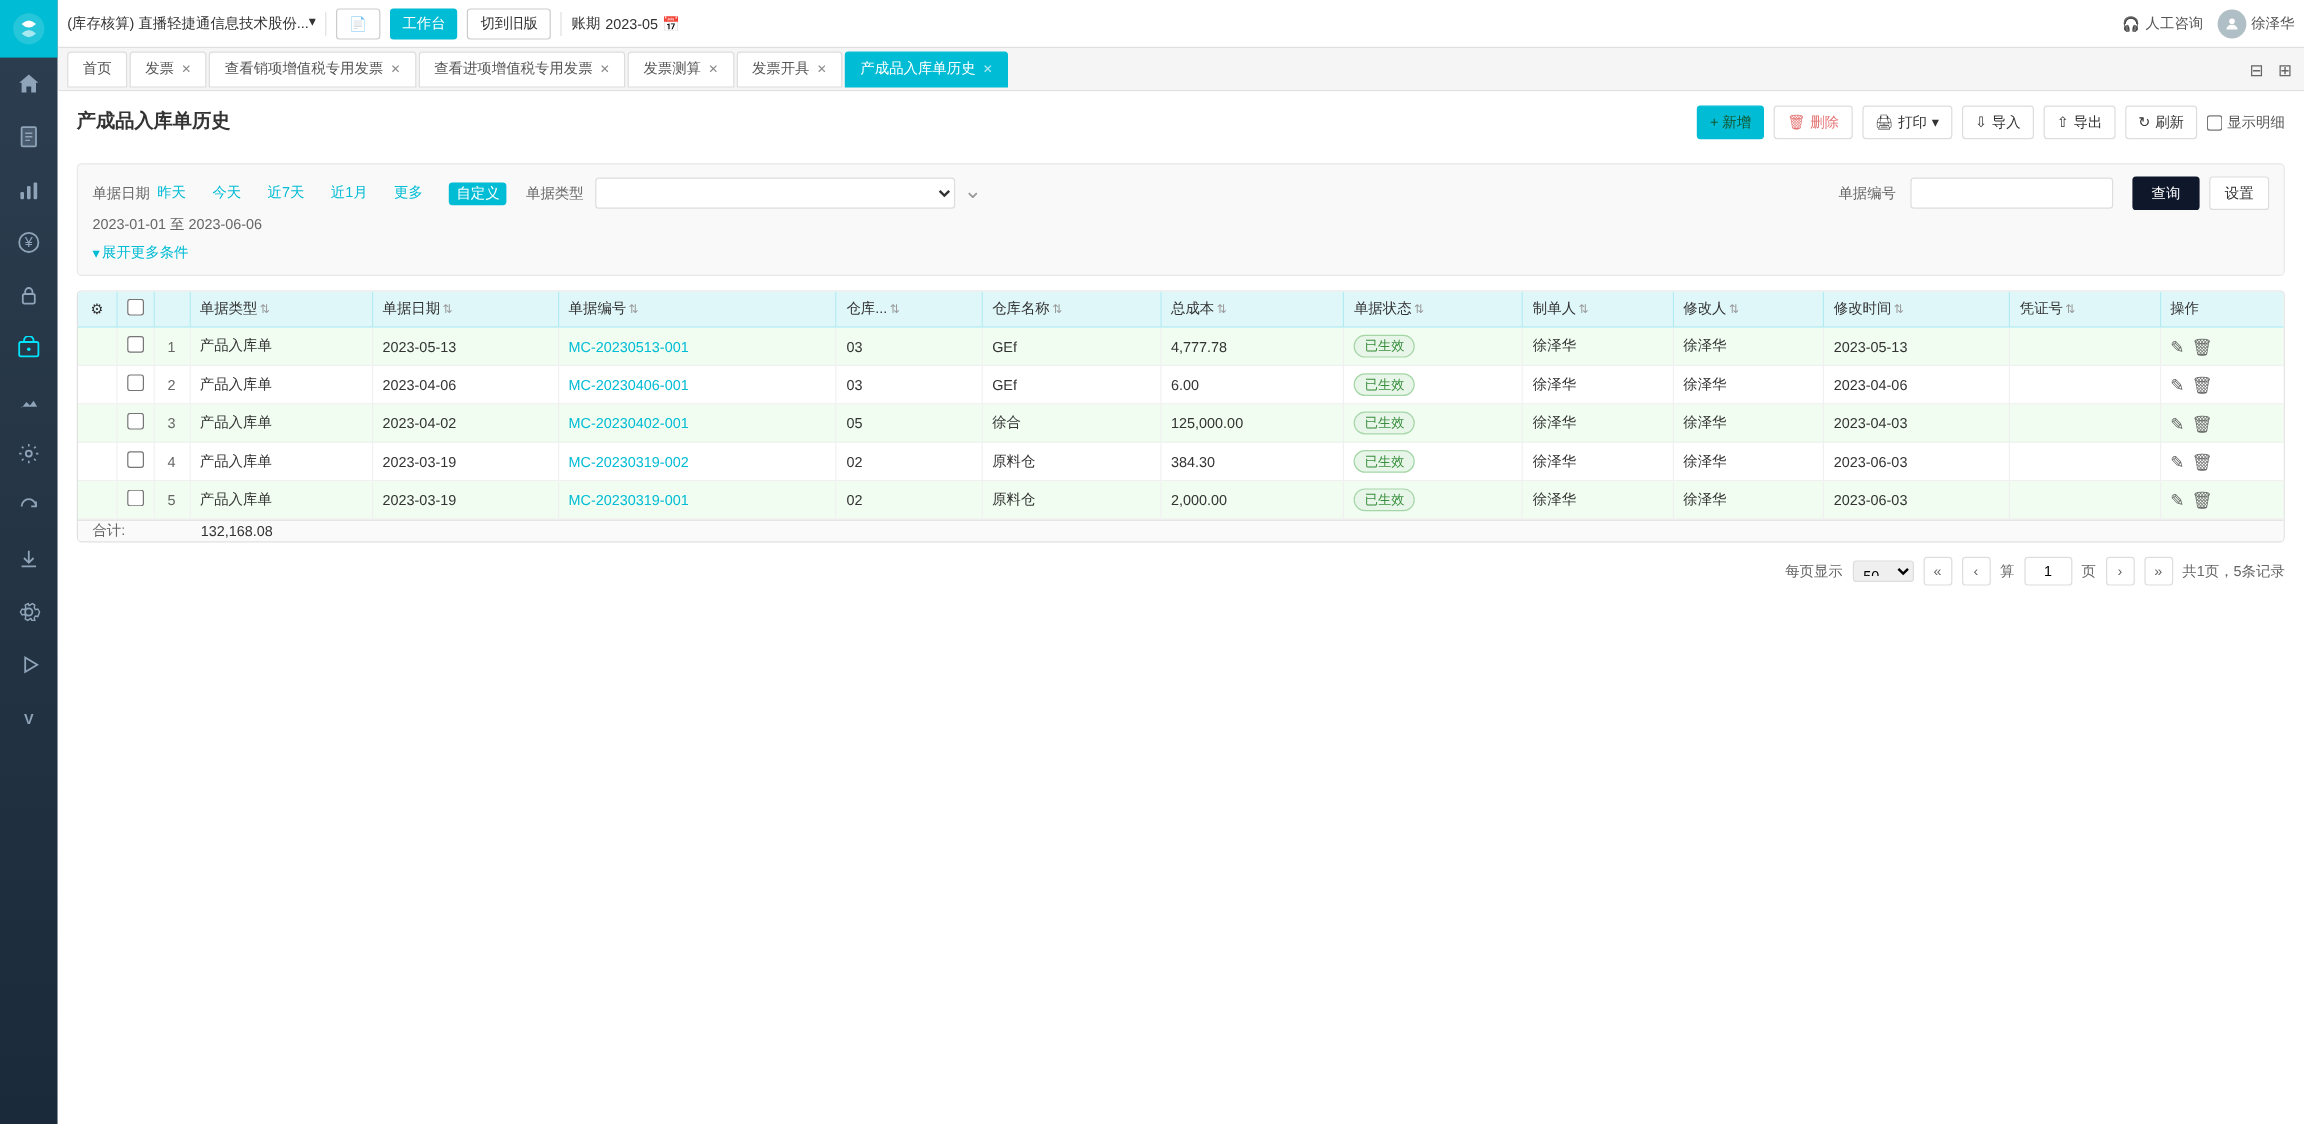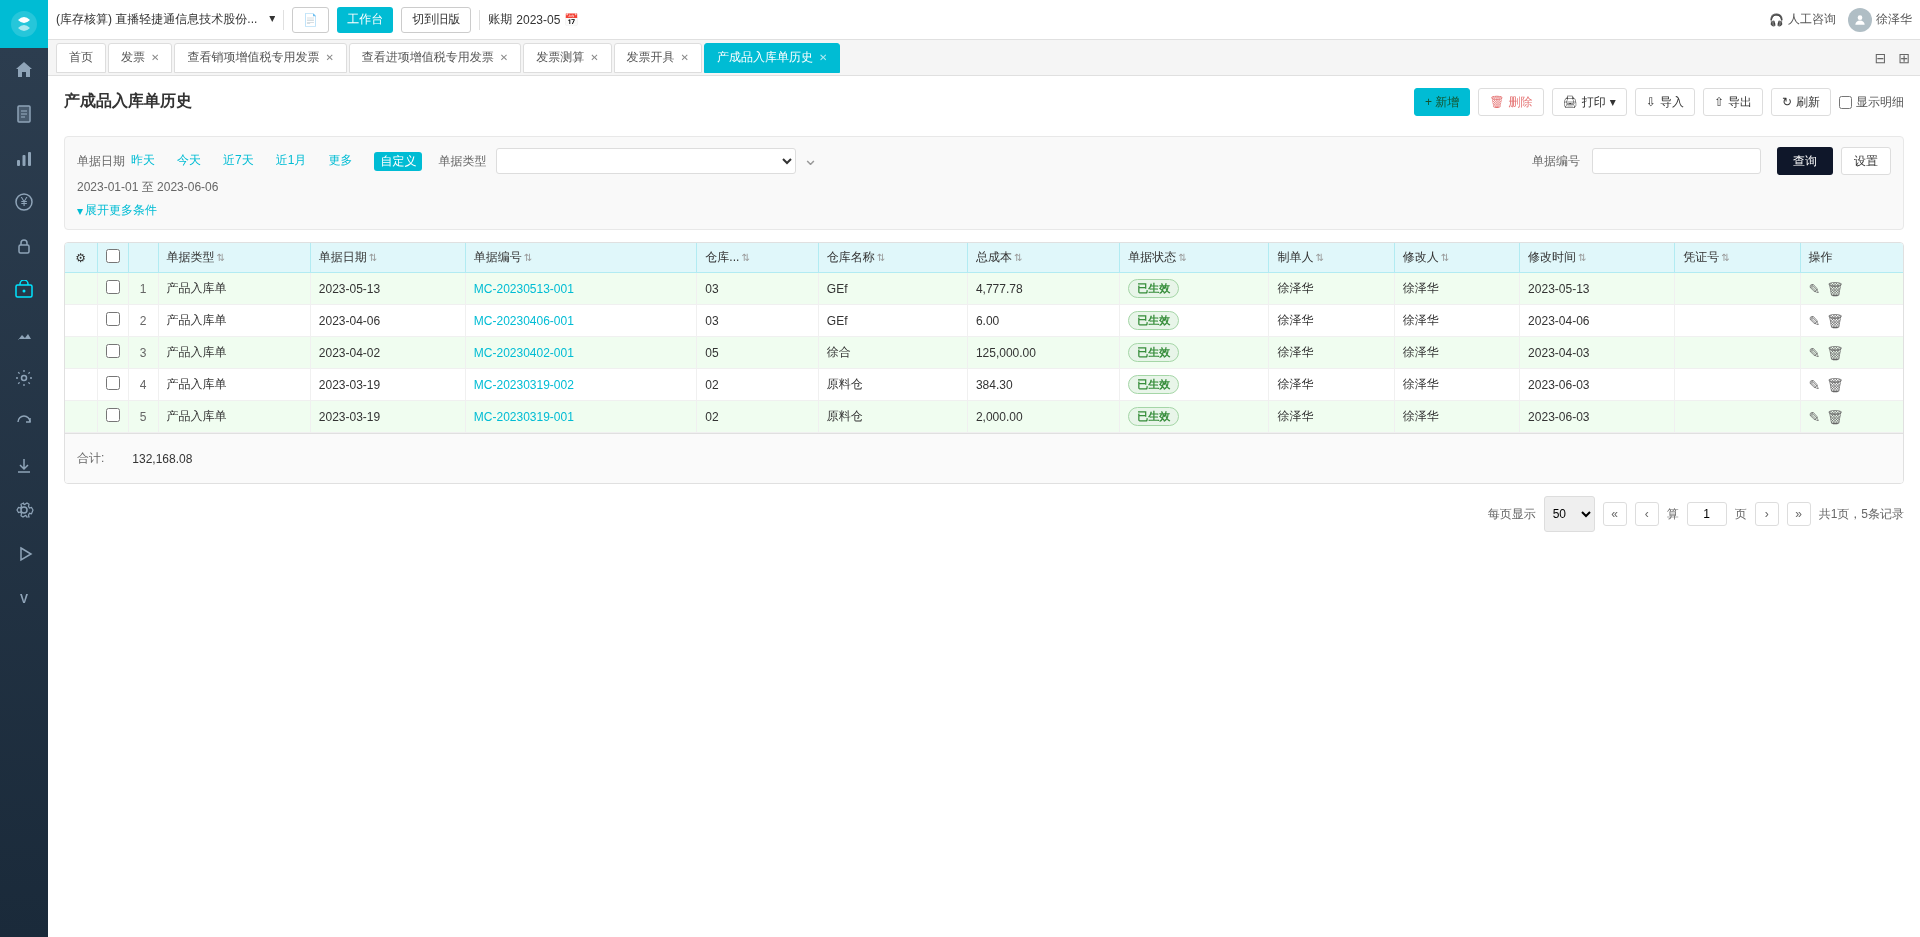--- a/index.html
+++ b/index.html
@@ -11,21 +11,21 @@
     .sidebar-logo svg { width: 28px; height: 28px; }
     .sidebar-item { width: 48px; height: 44px; display: flex; align-items: center; justify-content: center; cursor: pointer; color: #8fa4b8; transition: color 0.2s; }
     .sidebar-item:hover, .sidebar-item.active { color: #00e5ff; }
     .sidebar-item svg { width: 20px; height: 20px; }
 
     
     .main { flex: 1; display: flex; flex-direction: column; overflow: hidden; }
 
     
     .topbar { height: 40px; background: #fff; border-bottom: 1px solid #e0e0e0; display: flex; align-items: center; padding: 0 8px; gap: 8px; flex-shrink: 0; }
-    .topbar-company { display: flex; align-items: flex-start; gap: 12px; font-size: 12px; color: #333; cursor: pointer; max-width: 220px; }
+    .topbar-company { display: flex; align-items: flex-start; gap: 0; font-size: 12px; color: #333; cursor: pointer; max-width: 220px; }
     .topbar-company span { overflow: hidden; text-overflow: ellipsis; white-space: nowrap; }
     .topbar-divider { width: 1px; height: 20px; background: #e0e0e0; }
     .topbar-btn { height: 26px; padding: 0 10px; border: none; border-radius: 3px; cursor: pointer; font-size: 12px; }
     .btn-workbench { background: #00bcd4; color: #fff; }
     .btn-switch { background: #fff; border: 1px solid #ccc; color: #333; }
     .topbar-period { display: flex; align-items: center; gap: 4px; color: #333; font-size: 12px; }
     .topbar-right { margin-left: auto; display: flex; align-items: center; gap: 12px; }
     .topbar-right-item { display: flex; align-items: center; gap: 4px; color: #555; cursor: pointer; font-size: 12px; }
     .user-avatar { width: 24px; height: 24px; background: #b0bec5; border-radius: 50%; display: flex; align-items: center; justify-content: center; color: #fff; font-size: 10px; }
 
@@ -70,35 +70,35 @@
     th { padding: 6px 8px; text-align: left; color: #333; font-weight: 500; font-size: 12px; border-bottom: 1px solid #b2ebf2; border-right: 1px solid #b2ebf2; white-space: nowrap; cursor: pointer; }
     th:last-child { border-right: none; }
     td { padding: 6px 8px; color: #333; font-size: 12px; border-bottom: 1px solid #f0f0f0; border-right: 1px solid #f0f0f0; white-space: nowrap; }
     td:last-child { border-right: none; }
     tbody tr:nth-child(odd) { background: #fff; }
     tbody tr:nth-child(even) { background: #f0fdf0; }
     .row-num { color: #666; text-align: center; width: 30px; }
     .check-col { width: 30px; text-align: center; }
     .link-text { color: #00bcd4; cursor: pointer; text-decoration: none; }
     .status-badge { display: inline-block; padding: 1px 8px; border-radius: 10px; font-size: 11px; border: 1px solid; }
-    .status-effective { background: #e8f5e9; color: #388e3c; border-color: #a5d6a7; font-weight: bold; }
+    .status-effective { background: #e8f5e9; color: #388e3c; border-color: #a5d6a7; }
     .action-icons { display: flex; gap: 6px; align-items: center; }
     .action-icon { cursor: pointer; color: #666; font-size: 14px; }
     .sort-icon { font-size: 10px; color: #999; margin-left: 2px; }
     .th-settings { width: 32px; text-align: center; }
 
     
-    .table-footer { display: flex; align-items: center; padding: 16px 12px; background: #fafafa; border-top: 1px solid #e0e0e0; }
+    .table-footer { display: flex; align-items: center; padding: 0 12px; background: #fafafa; border-top: 1px solid #e0e0e0; gap: 35px; }
     .footer-total-label { color: #666; font-size: 12px; }
     .footer-total-val { color: #333; font-size: 12px; font-weight: 500; }
 
     
     .pagination { display: flex; align-items: center; gap: 8px; margin-top: 12px; justify-content: flex-end; }
     .page-size-label { color: #666; font-size: 12px; }
-    .page-size-select { height: 36px; border: 1px solid #ddd; border-radius: 3px; padding: 4px 4px; font-size: 12px; }
+    .page-size-select { height: 18px; border: 1px solid #ddd; border-radius: 3px; padding: 4px 4px; font-size: 12px; }
     .page-btn { width: 24px; height: 24px; border: 1px solid #ddd; background: #fff; border-radius: 3px; cursor: pointer; display: flex; align-items: center; justify-content: center; font-size: 12px; color: #666; }
     .page-btn:disabled { opacity: 0.4; cursor: not-allowed; }
     .page-input { width: 40px; height: 24px; border: 1px solid #ddd; border-radius: 3px; text-align: center; font-size: 12px; }
     .page-info { color: #666; font-size: 12px; }
 
     .checkbox-input { width: 14px; height: 14px; cursor: pointer; }
 
     .display-detail-checkbox { display: flex; align-items: center; gap: 4px; font-size: 12px; color: #555; cursor: pointer; }
   </style>
 </head>

